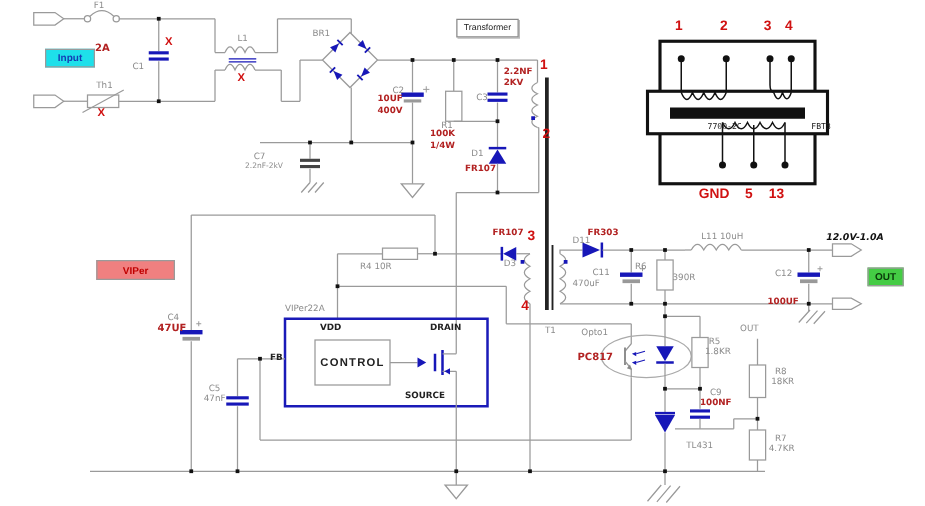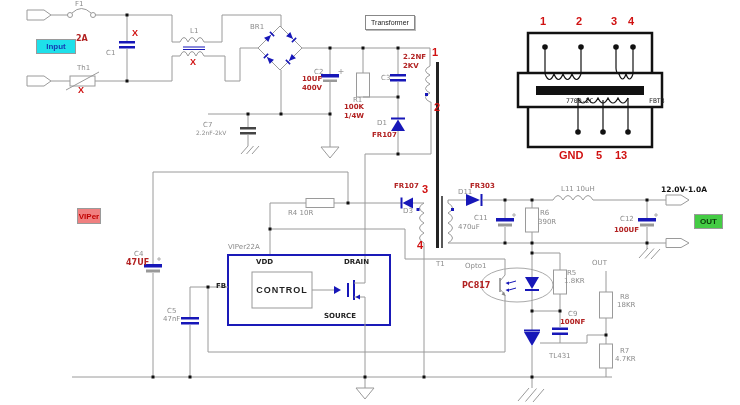--- a/index.html
+++ b/index.html
@@ -5,27 +5,27 @@
   html,body{margin:0;padding:0;background:#fff;}
   #stage{position:relative;width:740px;height:405px;background:#ffffff;overflow:hidden;
          font-family:"Liberation Sans",sans-serif;}
   #wires{position:absolute;left:0;top:0;}
   .lbl{position:absolute;font:7px "DejaVu Sans",sans-serif;color:#8b8b8b;white-space:nowrap;line-height:1;}
   .sm{font-size:6px;}
   .v{color:#b22222;font-weight:bold;font-size:7px;}
   .pin{font:bold 11px "Liberation Sans",sans-serif;color:#d01111;}
   .xm{font:bold 9px "Liberation Sans",sans-serif;color:#d01111;}
   .icpin{color:#222;font-weight:bold;}
-  .blk{color:#111;font-weight:bold;font-size:7.5px;}
+  .blk{color:#111;font-weight:bold;font-size:7.5px;font-style:italic;}
   .ctl{position:absolute;width:60px;text-align:center;font:bold 9px "Liberation Sans",sans-serif;color:#222;letter-spacing:1px;}
   .badge{position:absolute;display:flex;align-items:center;justify-content:center;
          font:bold 8px "Liberation Sans",sans-serif;border:1px solid #9a9a9a;box-sizing:border-box;}
   .badge-input{background:#1ee0ea;color:#143cb4;width:40px;height:15px;}
   .badge-transformer{background:#fff;color:#222;width:50px;height:15px;font-weight:normal;font-size:7px;border:1px solid #888;box-shadow:1px 1px 0 #bbb;}
-  .badge-viper{background:#f08080;color:#c00000;width:24px;height:16px;}
+  .badge-viper{background:#f08080;color:#c00000;width:63px;height:16px;}
   .badge-out{background:#44cc44;color:#0a3a0a;width:29px;height:15px;}
   .mono{font:6.5px "DejaVu Sans Mono",monospace;color:#222;margin-left:28px;}
 </style>
 </head>
 <body>
 
 <div id="stage">
 
 <svg id="wires" width="740" height="405" viewBox="0 0 740 405" stroke="#9a9a9a" fill="none" stroke-width="1">
 
@@ -375,26 +375,26 @@
 <span class="lbl icpin" style="left:256px;top:259px">VDD</span>
 <span class="lbl icpin" style="left:344px;top:259px">DRAIN</span>
 <span class="lbl icpin" style="left:216px;top:283px">FB</span>
 <span class="lbl icpin" style="left:324px;top:313px">SOURCE</span>
 <div class="ctl" style="left:252px;top:285px">CONTROL</div>
 
 <span class="lbl" style="left:458px;top:189px">D11</span>
 <span class="lbl v" style="left:470px;top:183px">FR303</span>
 <span class="lbl" style="left:474px;top:215px">C11</span>
 <span class="lbl" style="left:458px;top:224px">470uF</span>
-<span class="lbl" style="left:540px;top:210px">R6</span>
+<span class="lbl" style="left:508px;top:210px">R6</span>
 <span class="lbl" style="left:538px;top:219px">390R</span>
 <span class="lbl" style="left:561px;top:186px">L11 10uH</span>
 <span class="lbl blk" style="left:661px;top:186px">12.0V-1.0A</span>
 <span class="lbl" style="left:620px;top:216px">C12</span>
-<span class="lbl v" style="left:614px;top:227px">100UF</span>
+<span class="lbl v" style="left:614px;top:238px">100UF</span>
 
 <span class="lbl" style="left:465px;top:263px">Opto1</span>
 <span class="lbl v" style="left:462px;top:282px;font-size:8px">PC817</span>
 <span class="lbl" style="left:567px;top:270px">R5</span>
 <span class="lbl" style="left:564px;top:278px">1.8KR</span>
 <span class="lbl" style="left:568px;top:311px">C9</span>
 <span class="lbl v" style="left:560px;top:319px">100NF</span>
 <span class="lbl" style="left:549px;top:353px">TL431</span>
 <span class="lbl" style="left:592px;top:260px">OUT</span>
 <span class="lbl" style="left:620px;top:294px">R8</span>

